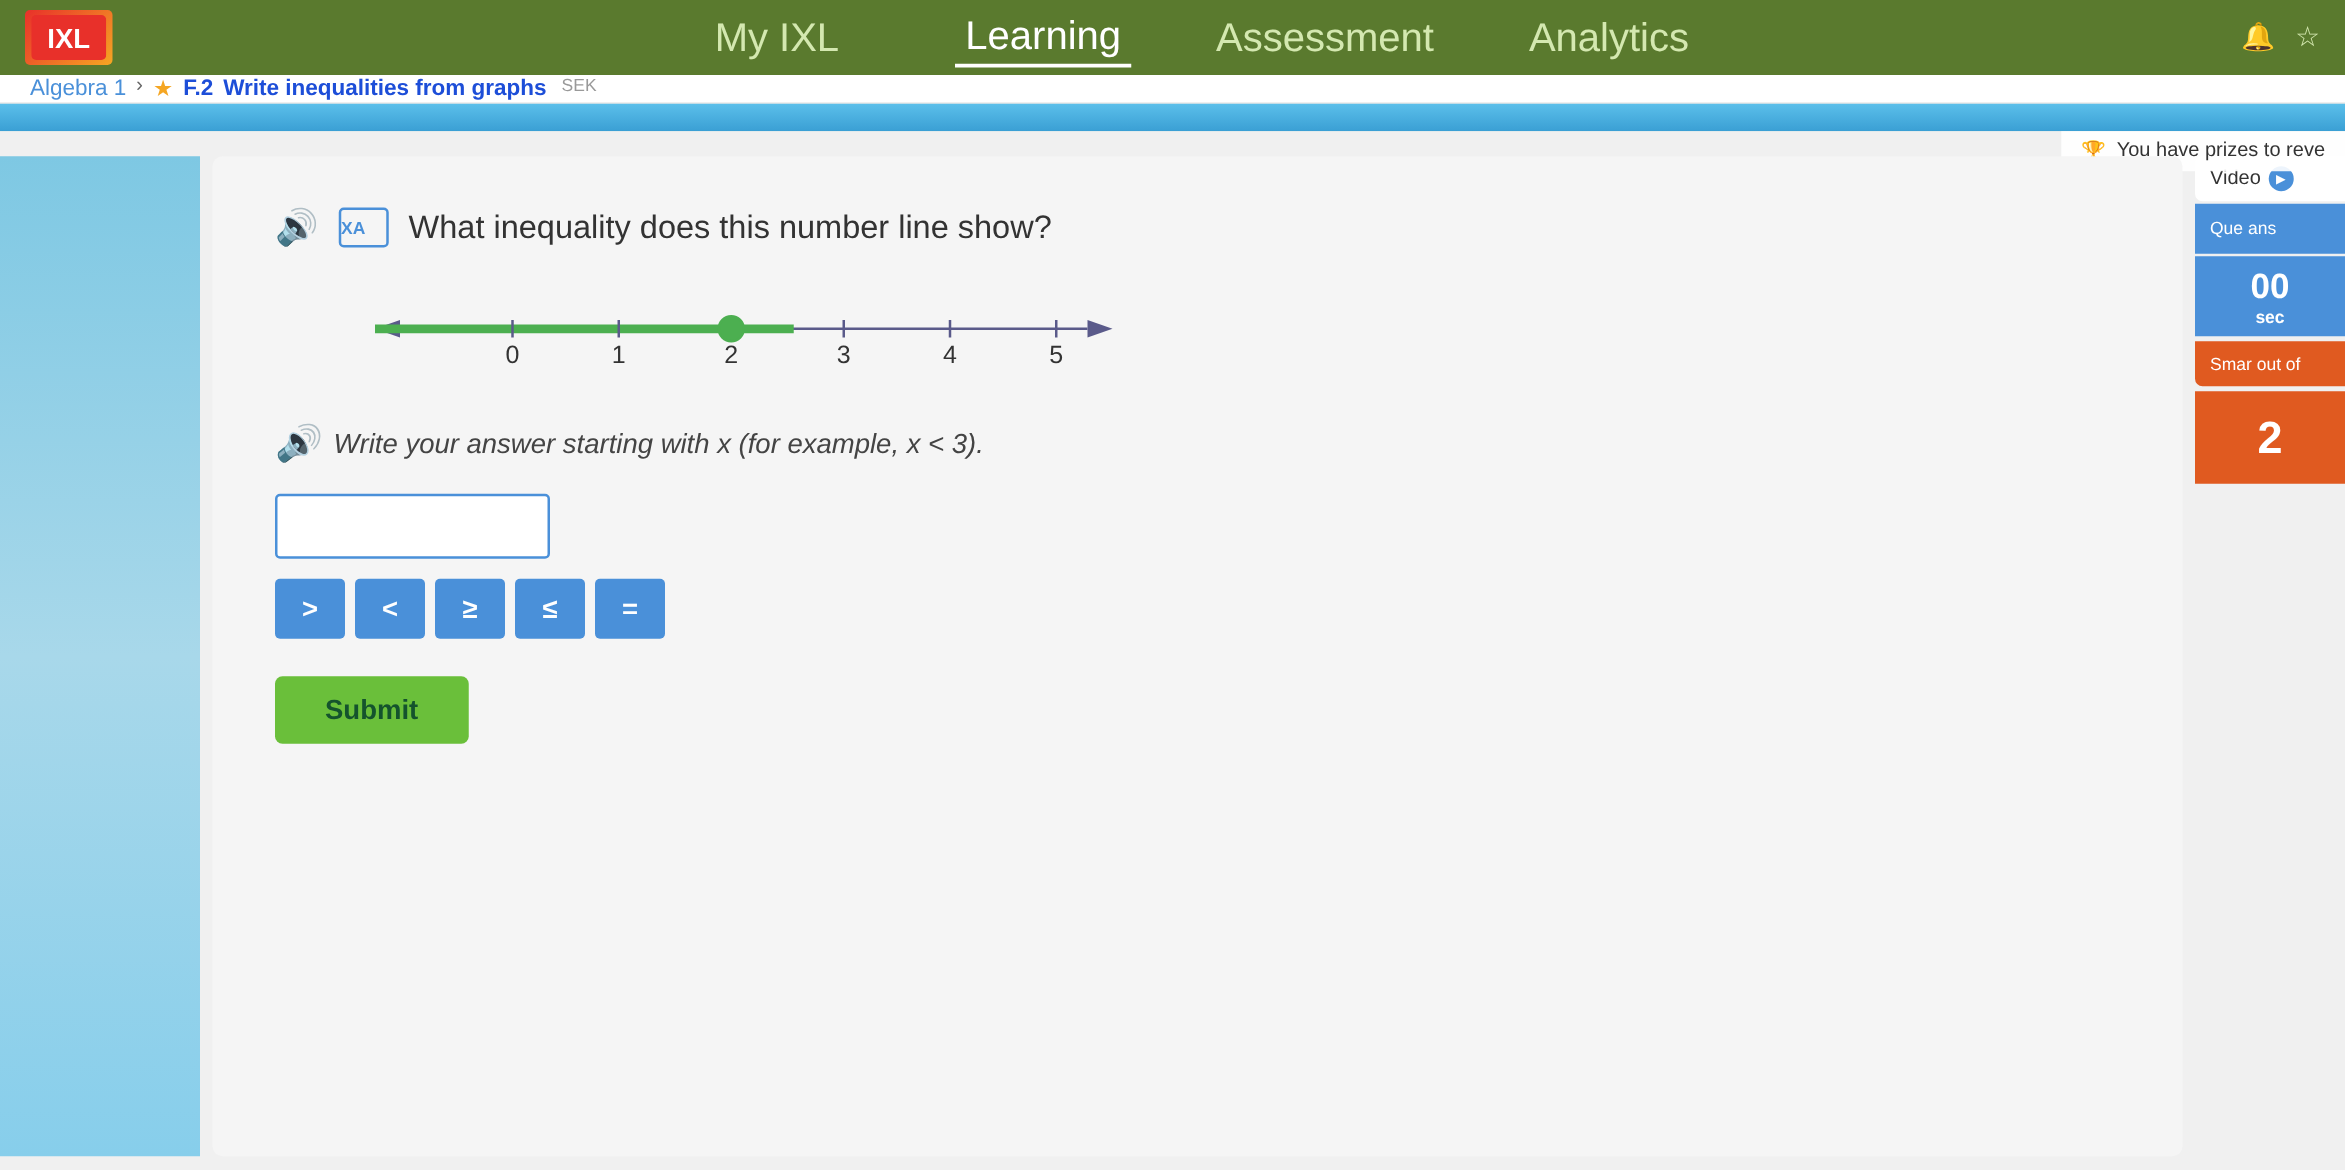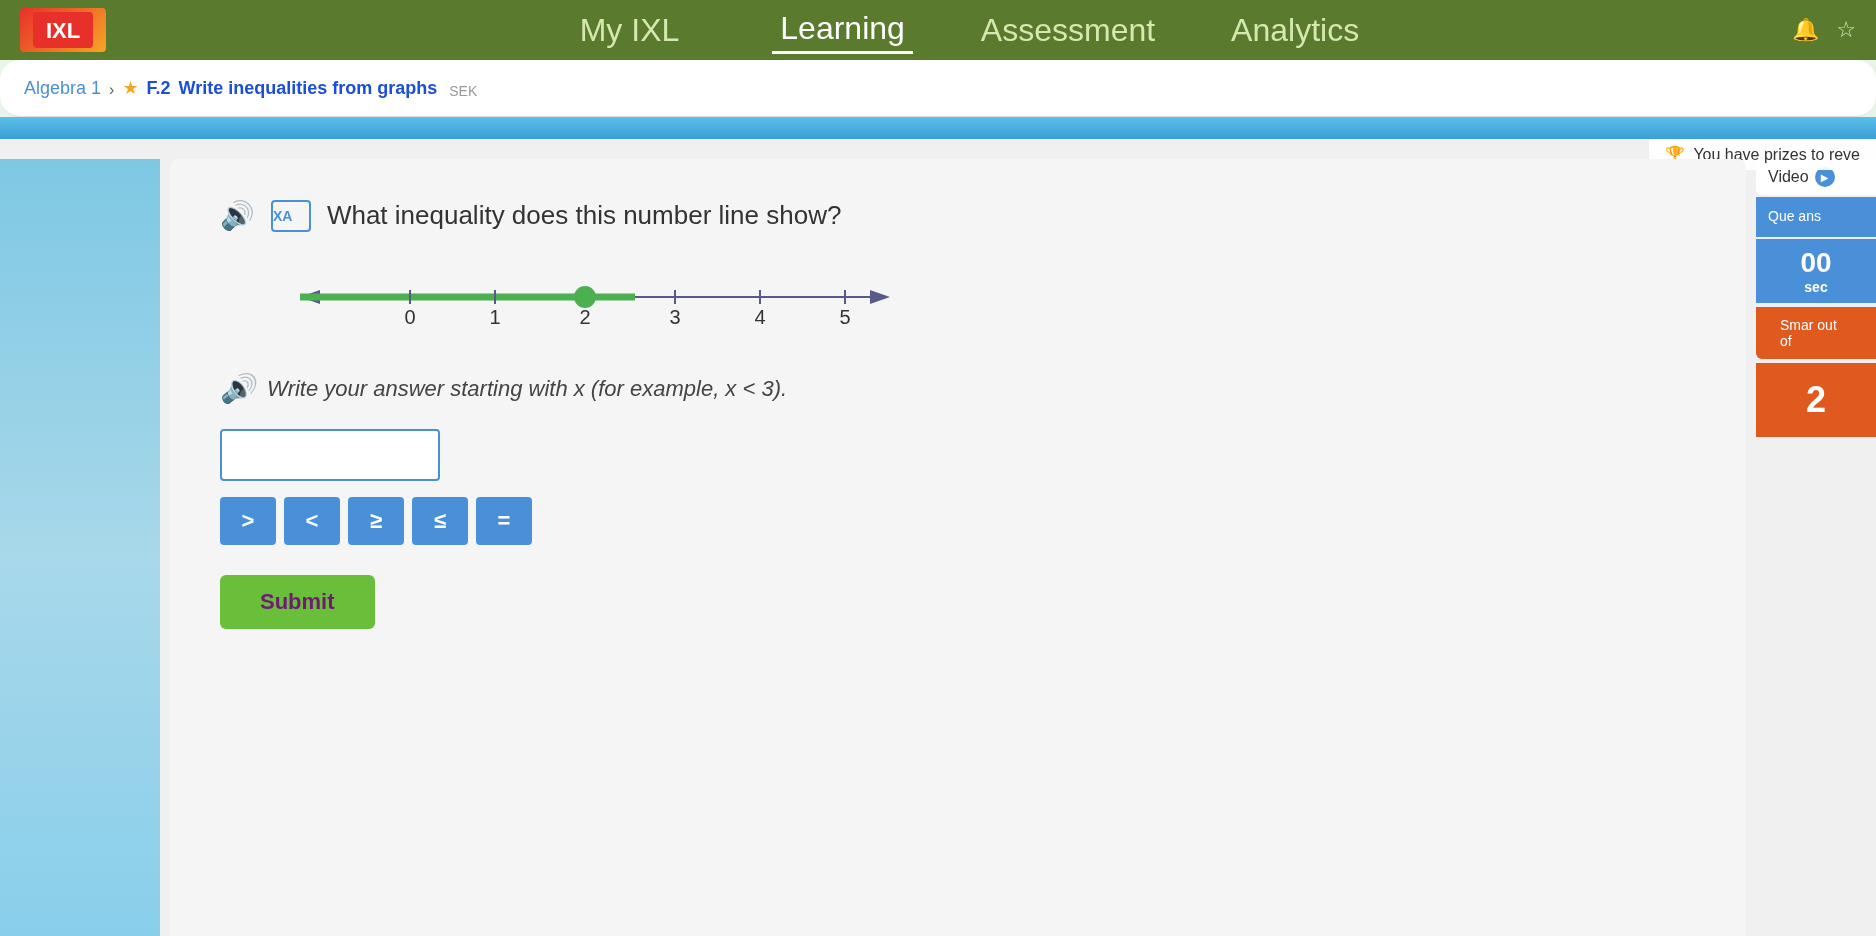--- a/index.html
+++ b/index.html
@@ -20,21 +20,21 @@
       padding: 0 20px;
       position: relative;
     }
     .logo-area {
       display: flex;
       align-items: center;
       margin-right: 40px;
     }
     .logo-box {
       background: linear-gradient(135deg, #e8302a, #f5a623);
-      width: 86px;
+      width: 70px;
       height: 44px;
       border-radius: 4px;
       display: flex;
       align-items: center;
       justify-content: center;
       font-weight: bold;
       color: white;
       font-size: 20px;
     }
     .nav-links {
@@ -64,28 +64,27 @@
     }
     .nav-icon {
       color: #d4e8b0;
       font-size: 22px;
       cursor: pointer;
     }
 
     
     .breadcrumb-bar {
       background: white;
-      padding: 17px 24px;
-      display: flex;
-      align-items: flex-end;
+      padding: 0 24px;
+      display: flex;
+      align-items: flex-start;
       gap: 8px;
       font-size: 18px;
       color: #333;
       border-bottom: 1px solid #e0e0e0;
-      border-radius: 20px;
     }
     .breadcrumb-link {
       color: #4a90d9;
       cursor: pointer;
       font-size: 18px;
     }
     .breadcrumb-chevron {
       color: #666;
       font-size: 16px;
     }
@@ -177,21 +176,21 @@
       color: white;
       padding: 10px 12px;
       border-radius: 0;
       font-size: 14px;
       line-height: 1.4;
     }
 
     .smart-panel {
       background: #e05a20;
       color: white;
-      padding: 10px 24px;
+      padding: 10px 12px;
       margin-top: 4px;
       font-size: 14px;
       border-radius: 0 0 0 6px;
     }
 
     .score-panel {
       background: #e05a20;
       color: white;
       padding: 16px 12px;
       margin-top: 4px;
@@ -285,21 +284,21 @@
       cursor: pointer;
       display: flex;
       align-items: center;
       justify-content: center;
       font-weight: bold;
     }
 
     
     .submit-btn {
       background: #6abf3a;
-      color: #701a75;
+      color: #14532d;
       border: none;
       border-radius: 6px;
       padding: 14px 40px;
       font-size: 22px;
       font-weight: bold;
       cursor: pointer;
     }
 
     
     .prizes-bar {

